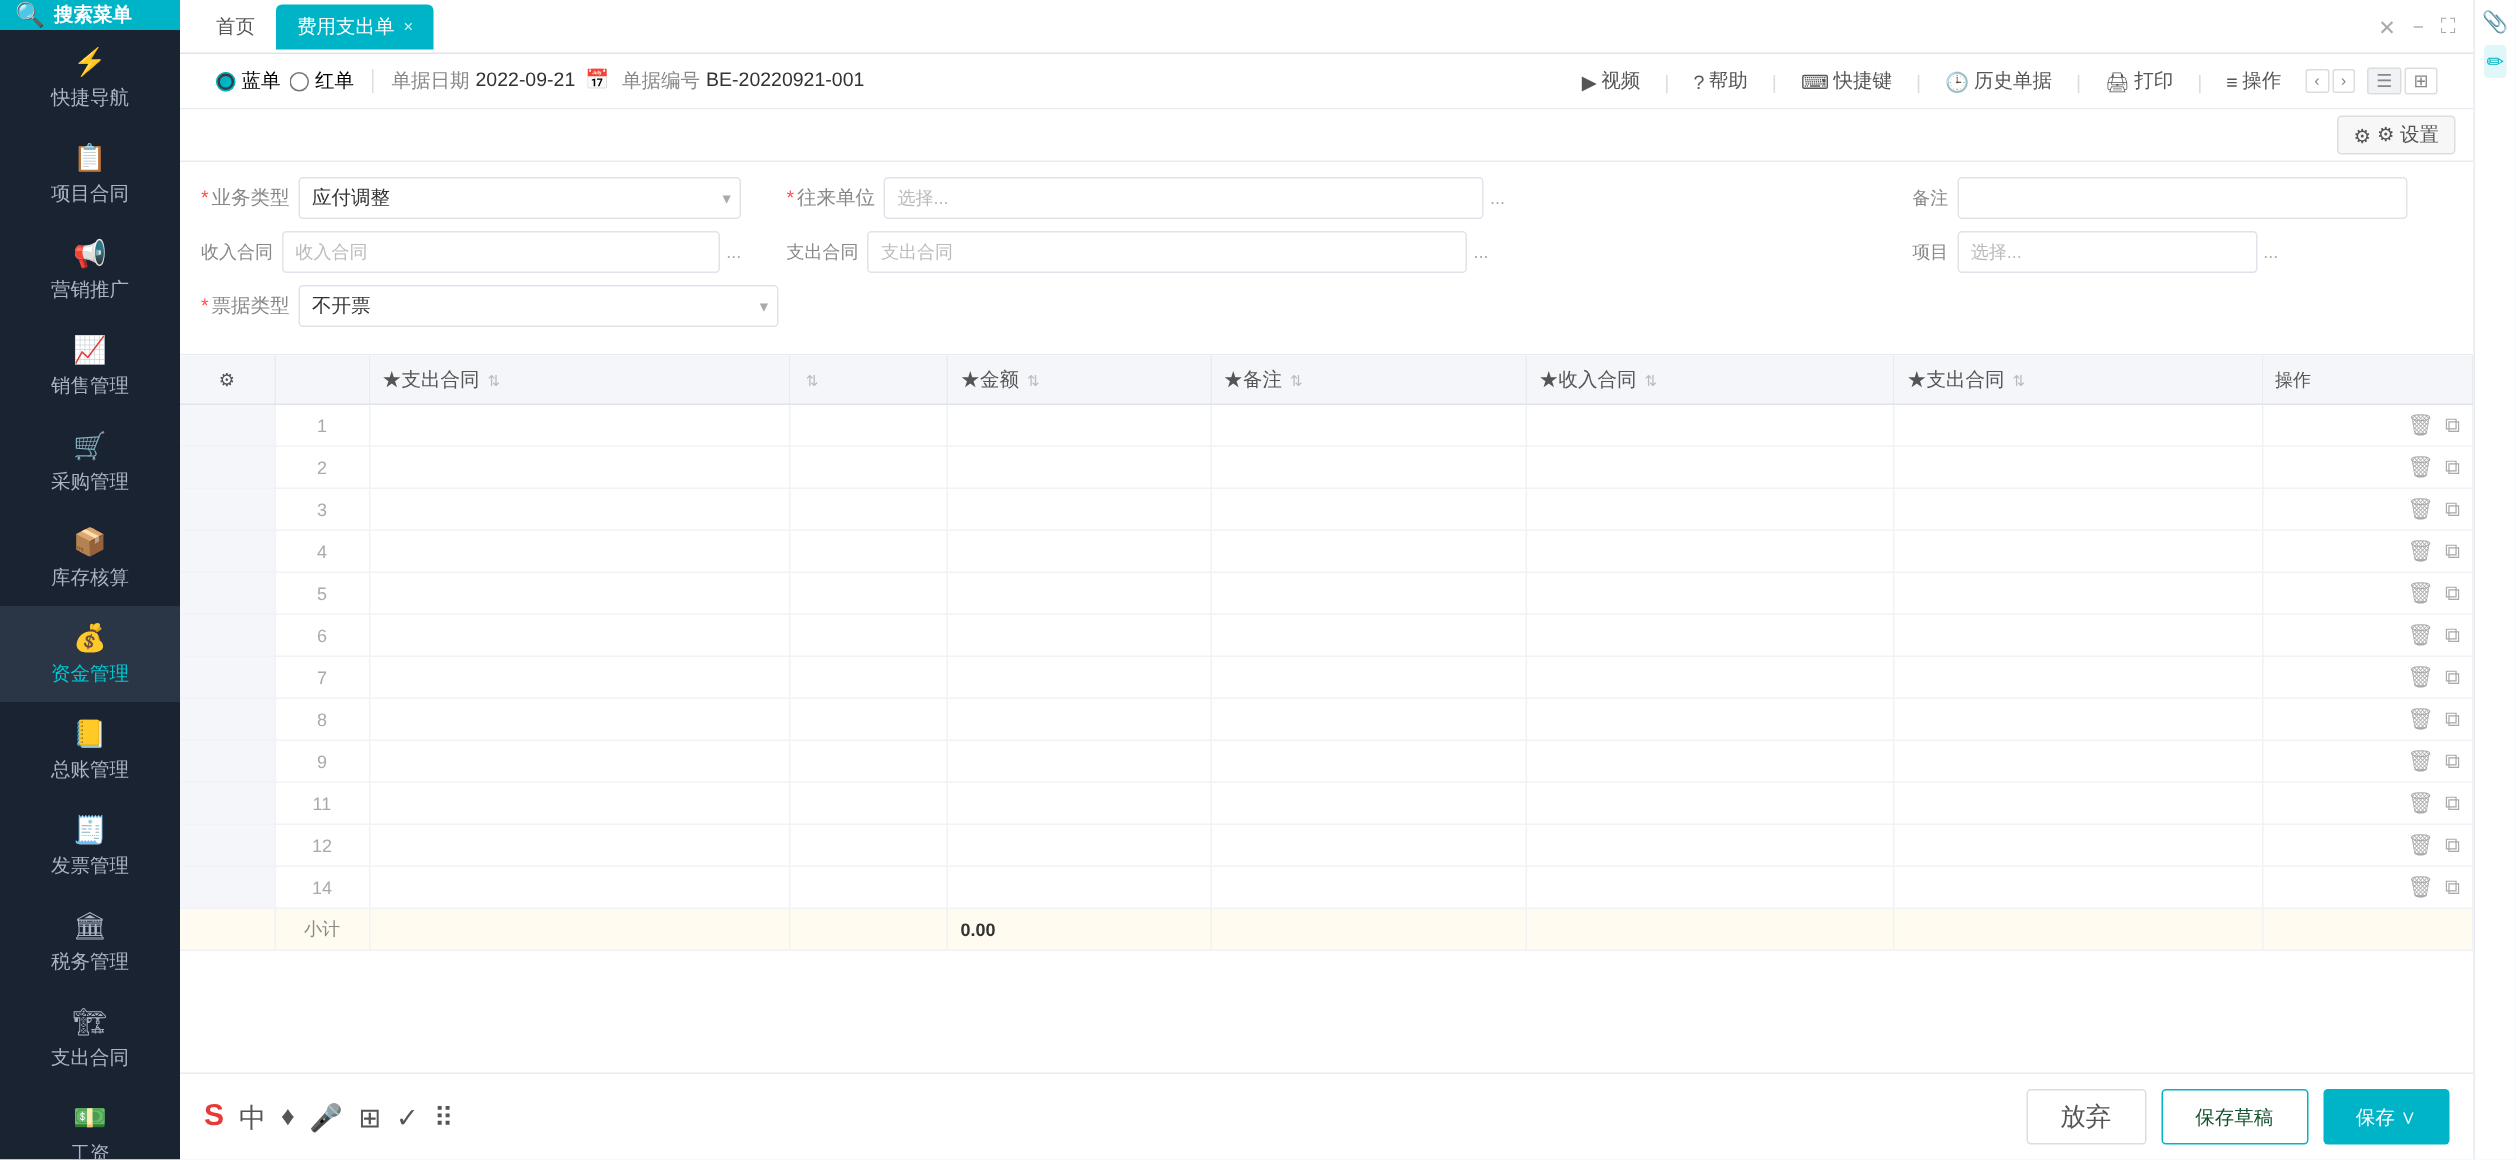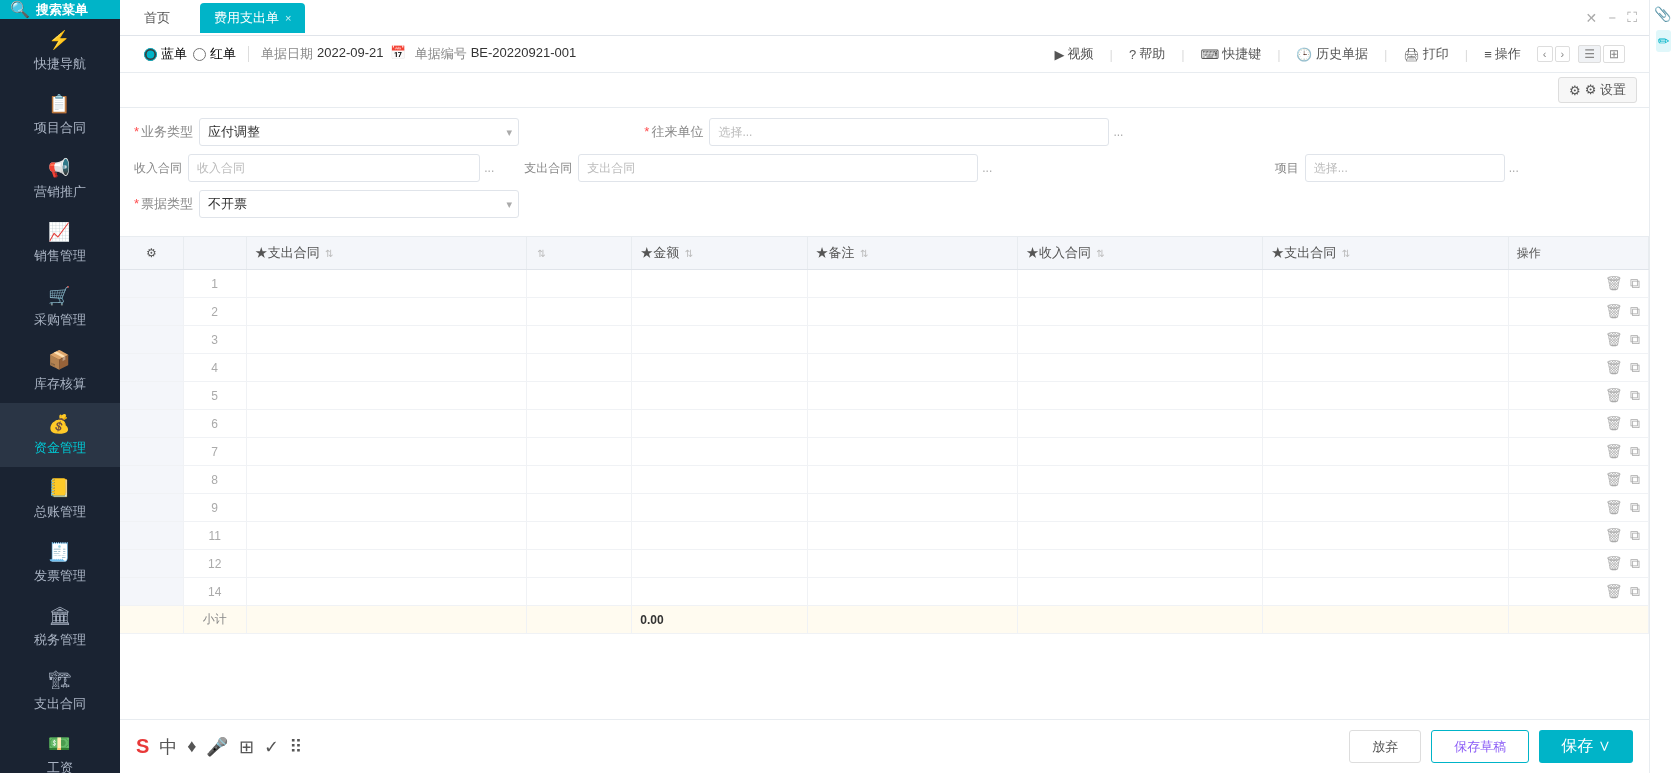--- a/index.html
+++ b/index.html
@@ -217,29 +217,29 @@
       display: flex;
       align-items: center;
       justify-content: space-between;
     }
     .footer-icons { display: flex; align-items: center; gap: 10px; }
     .footer-icon { font-size: 18px; cursor: pointer; color: #555; }
     .footer-icon.brand { color: #e83939; font-weight: bold; font-size: 20px; }
     .footer-btns { display: flex; gap: 10px; }
     .btn-discard {
       padding: 6px 22px; border: 1px solid #ddd; border-radius: 3px;
-      background: #fff; color: #555; cursor: pointer; font-size: 13px;
+      background: #fff; color: #555; cursor: pointer; font-size: 17px;
     }
     .btn-draft {
       padding: 6px 22px; border: 1px solid #00b4c8; border-radius: 3px;
-      background: #fff; color: #8b5cf6; cursor: pointer; font-size: 13px;
+      background: #fff; color: #14532d; cursor: pointer; font-size: 13px;
     }
     .btn-save {
       padding: 6px 22px; border: none; border-radius: 3px;
-      background: #00b4c8; color: #fff; cursor: pointer; font-size: 16px;
+      background: #00b4c8; color: #fff; cursor: pointer; font-size: 13px;
     }
 
     
     .right-edge {
       display: flex;
       flex-direction: column;
       align-items: center;
       background: #fff;
       border-left: 1px solid #e8ecf0;
       width: 28px;
@@ -257,21 +257,21 @@
     }
     .modal-ctrl-btn { background: none; border: none; cursor: pointer; color: #aaa; font-size: 14px; padding: 2px; }
 
     
     .nav-arrows { display: flex; gap: 2px; }
     .nav-arrow-btn { background: none; border: 1px solid #ddd; border-radius: 2px; cursor: pointer; padding: 1px 5px; color: #888; font-size: 11px; }
     .view-toggle { display: flex; gap: 2px; }
     .view-btn { background: none; border: 1px solid #ddd; border-radius: 2px; cursor: pointer; padding: 1px 5px; color: #888; font-size: 12px; }
     .view-btn.active { background: #f0f2f5; }
 
-    .tab-bar-left { display: flex; flex: 1; gap: 16px; align-items: flex-end; }
+    .tab-bar-left { display: flex; flex: 1; gap: 0; align-items: flex-end; }
   </style>
 </head>
 <body>
 
 <div class="sidebar">
   <div class="sidebar-top">
     <span class="sidebar-search-icon">🔍</span>
     <span>搜索菜单</span>
   </div>
   <div id="sidebar-items-container">
@@ -430,20 +430,24 @@
       <div class="form-field form-field-wide">
         <span class="form-label">
           <span class="required-star">*</span><span>往来单位</span>
         </span>
         <div class="form-input" style="max-width:400px;">
           <span class="form-input-placeholder">选择...</span>
         </div>
         <span class="form-ellipsis">...</span>
       </div>
       <div class="form-separator"></div>
+      <div class="form-field">
+        <span class="form-label">备注</span>
+        <div class="form-input" style="max-width:300px;flex:1;"></div>
+      </div>
     </div>
 
     <div class="form-row">
       <div class="form-field">
         <span class="form-label">收入合同</span>
         <div class="form-input" style="max-width:320px;">
           <span class="form-input-placeholder">收入合同</span>
         </div>
         <span class="form-ellipsis">...</span>
       </div>

